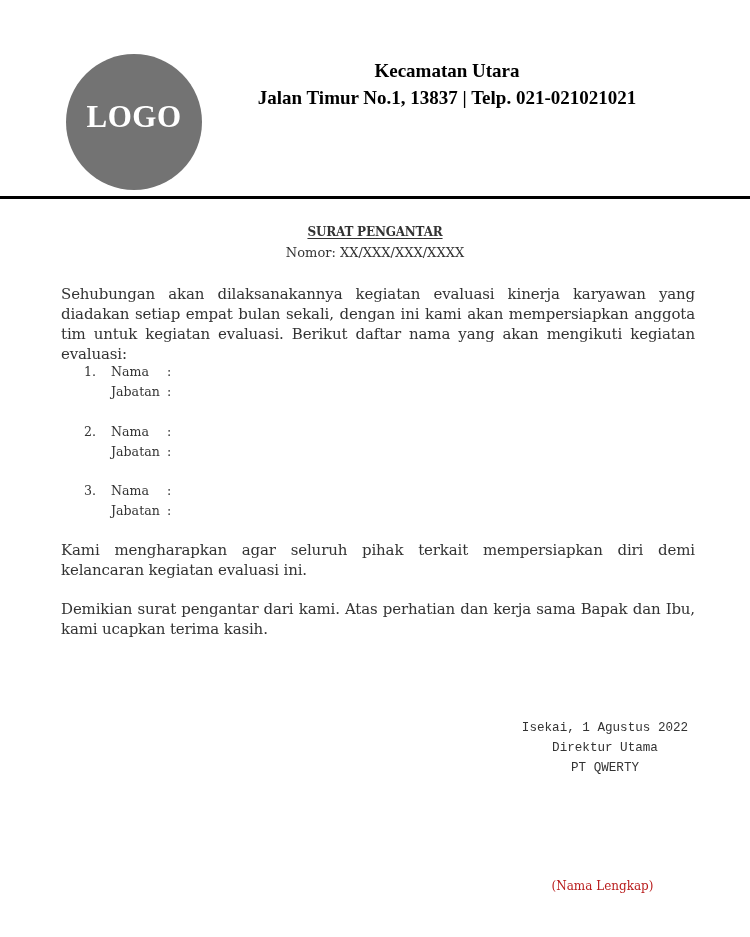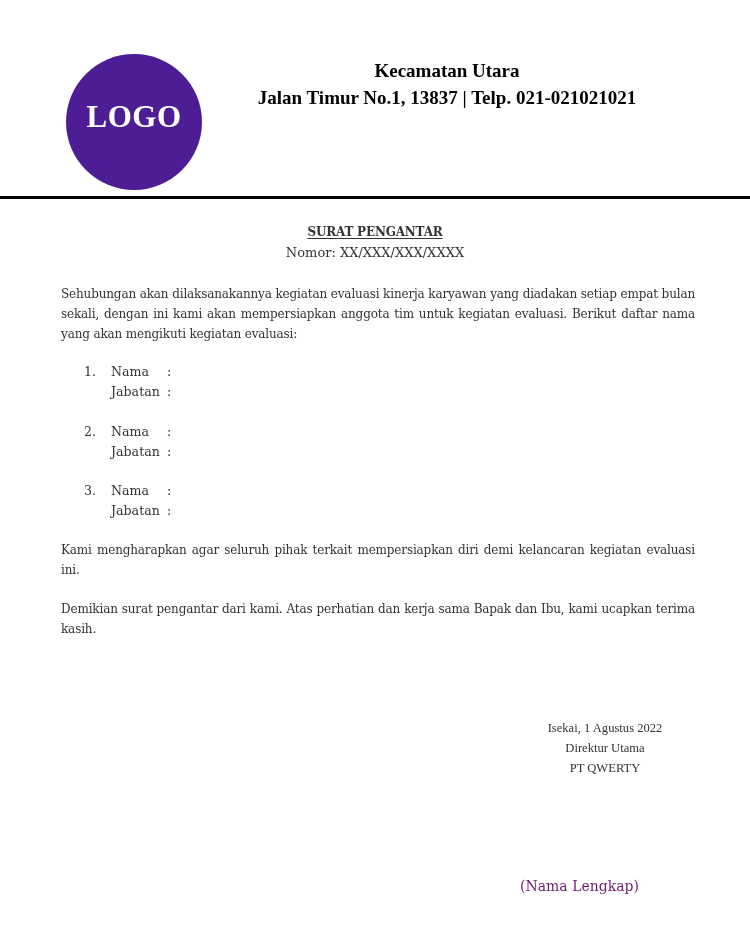--- a/index.html
+++ b/index.html
@@ -13,21 +13,21 @@
       position: relative;
       overflow: hidden;
     }
     .logo {
       position: absolute;
       left: 66px;
       top: 54px;
       width: 136px;
       height: 136px;
       border-radius: 50%;
-      background: #4c1d95;
+      background: #737373;
       display: flex;
       align-items: center;
       justify-content: center;
     }
     .logo-text {
       color: #ffffff;
       font-family: "Liberation Serif", serif;
       font-weight: bold;
       font-size: 31px;
       letter-spacing: 0.5px;
@@ -73,21 +73,21 @@
     }
     .nomor {
       font-size: 13px;
       line-height: 18px;
     }
     .body-text {
       position: absolute;
       left: 61px;
       width: 634px;
       font-family: "DejaVu Serif", serif;
-      font-size: 12px;
+      font-size: 15px;
       color: #333;
       line-height: 20px;
       text-align: justify;
       letter-spacing: -0.15px;
     }
     .p1 { top: 284px; }
     .p2 { top: 540px; }
     .p3 { top: 599px; }
     .list {
       position: absolute;
@@ -105,34 +105,34 @@
     .list-num { width: 27px; }
     .field-row { display: flex; }
     .field-label { width: 56px; white-space: nowrap; }
     .field-colon { width: 10px; }
     .signature {
       position: absolute;
       left: 495px;
       width: 220px;
       top: 718px;
       text-align: center;
-      font-family: Liberation Serif, serif;
+      font-family: Liberation Mono, monospace;
       font-size: 12.6px;
       color: #333;
       line-height: 20px;
     }
     .sign-name {
       position: absolute;
       left: 520px;
       width: 165px;
       top: 876px;
-      text-align: left;
-      font-family: "DejaVu Serif", serif;
-      font-size: 14px;
-      color: #701a75;
+      text-align: center;
+      font-family: "DejaVu Serif", serif;
+      font-size: 12px;
+      color: #b91c1c;
       line-height: 20px;
     }
   </style>
 </head>
 <body>
 
 <div class="logo">
   <span class="logo-text">LOGO</span>
 </div>
 

